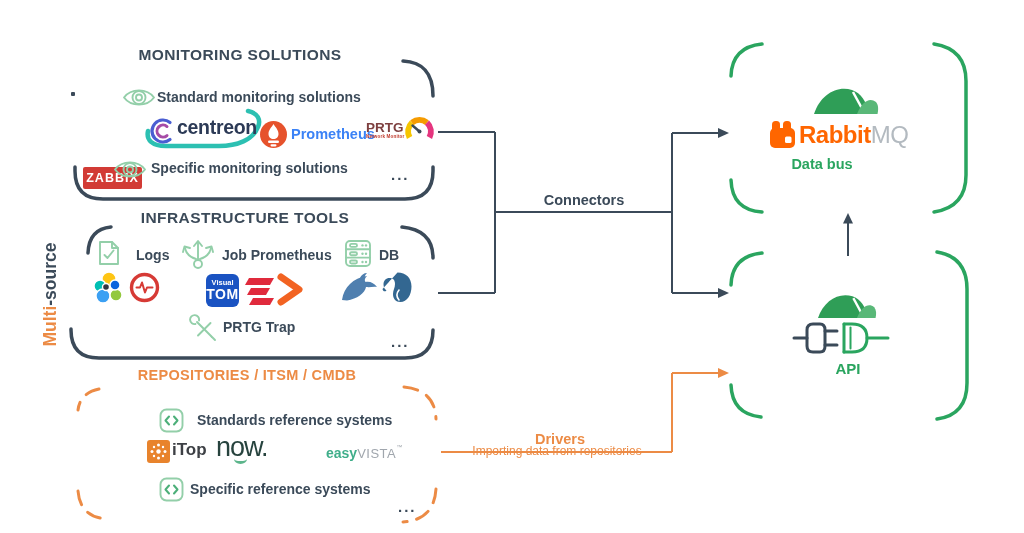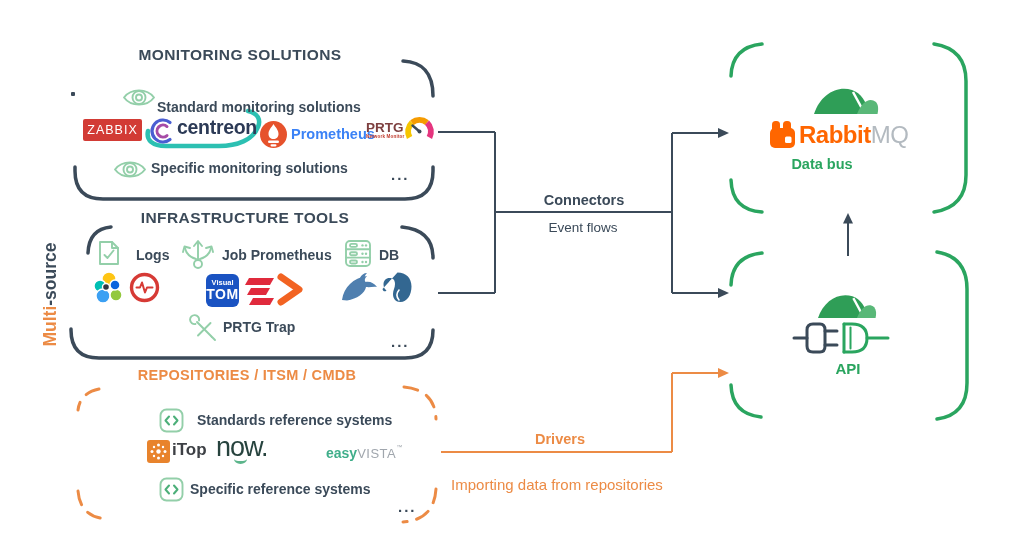--- a/index.html
+++ b/index.html
@@ -20,22 +20,22 @@
   .lN{stroke:var(--navy);stroke-width:2;fill:none;}
   .lO{stroke:var(--orange);stroke-width:2;fill:none;}
   .aN{fill:var(--navy);} .aO{fill:var(--orange);}
   .swoosh{stroke:#2cc0b2;stroke-width:4.5;fill:none;stroke-linecap:round;}
   .ic{stroke:var(--icon-green);fill:none;stroke-width:1.9;stroke-linecap:round;stroke-linejoin:round;}
   .icd{stroke:var(--icon-green-dark);fill:none;stroke-width:2;stroke-linecap:round;stroke-linejoin:round;}
   .icf{fill:var(--icon-green);stroke:none;}
   .sec-title{font-size:15.5px;letter-spacing:.4px;}
   .item{font-size:14px;}
   .ellip{font-size:15px;letter-spacing:2px;}
-  .zabbix{background:#d23b35;color:#fff;font-weight:400;font-size:12.5px;letter-spacing:1px;
-          line-height:22px;text-align:center;border-radius:2px;}
+  .zabbix{background:#d23b35;color:#fff;font-weight:700;font-size:12.5px;letter-spacing:1px;
+          line-height:22px;text-align:center;border-radius:2px;margin-top:48px;}
   .centreon-txt{font-size:19.5px;color:#2c3a56;letter-spacing:-.3px;}
   .prom-txt{color:#3b82f6;font-weight:600;font-size:14.5px;}
   .prtg-txt{color:#7e4040;font-weight:800;font-size:13.5px;}
   .prtg-sub{color:#c0392b;font-weight:700;font-size:4.5px;letter-spacing:.2px;}
   .vtom{background:#1a53c2;border-radius:6px;color:#fff;text-align:center;font-weight:700;
         display:flex;flex-direction:column;justify-content:center;line-height:1.05;}
   .vtom .l1{font-size:7.5px;} .vtom .l2{font-size:14px;letter-spacing:.5px;}
   .itop-txt{color:#3d4045;font-weight:800;font-size:17px;}
   .now-txt{color:#27433e;font-weight:400;font-size:27px;letter-spacing:-1px;line-height:1;}
   .now-arc{position:absolute;left:18px;top:20px;width:13px;height:7px;border-bottom:3px solid #5cb58b;border-radius:50%;}
@@ -101,21 +101,21 @@
   </div>
 
   <div class="t ctr sec-title" style="left:90px;top:46px;width:300px;">MONITORING SOLUTIONS</div>
   <div class="el dot" style="left:71px;top:92px;"></div>
 
   <svg class="el" style="left:121px;top:84px;" width="36" height="27" viewBox="0 0 36 27">
     <path class="ic" d="M3 13.5 C10 4 26 4 33 13.5 C26 23 10 23 3 13.5 Z"></path>
       <circle class="ic" cx="18" cy="13.5" r="6.5"></circle>
       <circle class="ic" cx="18" cy="13.5" r="3"></circle>
   </svg>
-  <div class="t item" style="left:157px;top:89px;margin-top:10px;">Standard monitoring solutions</div>
+  <div class="t item" style="left:157px;top:89px;">Standard monitoring solutions</div>
 
   <div class="el zabbix" style="left:83px;top:119px;width:59px;height:22px;">ZABBIX</div>
 
   <svg class="el" style="left:149px;top:117px;" width="28" height="28" viewBox="0 0 28 28">
     <path d="M21 5.5 A11 11 0 1 0 21 22.5" stroke="#4a5ed2" stroke-width="3.2" fill="none" stroke-linecap="round"></path>
     <path d="M18 9.5 A6 6 0 1 0 18 18.5" stroke="#a64ca6" stroke-width="3" fill="none" stroke-linecap="round"></path>
   </svg>
   <div class="t centreon-txt" style="left:177px;top:116px;">centreon</div>
 
   <svg class="el" style="left:259px;top:120px;" width="29" height="29" viewBox="0 0 29 29">
@@ -265,23 +265,22 @@
 
   <svg class="el" style="left:159px;top:477px;" width="25" height="25" viewBox="0 0 25 25">
     <rect class="ic" x="1.5" y="1.5" width="22" height="22" rx="6"></rect>
     <path class="icd" d="M10 8.5 L6.5 12.5 L10 16.5"></path>
       <path class="icd" d="M15 8.5 L18.5 12.5 L15 16.5"></path>
   </svg>
   <div class="t item" style="left:190px;top:481px;">Specific reference systems</div>
   <div class="t ellip" style="left:398px;top:498px;">...</div>
 
   <div class="t ctr" style="left:509px;top:192px;width:150px;font-size:14.5px;">Connectors</div>
-  <div class="t ctr" style="left:508px;top:220px;width:150px;font-size:13.5px;font-weight:400;">Event flows</div>
   <div class="t ctr org" style="left:485px;top:431px;width:150px;font-size:14.5px;">Drivers</div>
-  <div class="t ctr org" style="left:432px;top:476px;width:250px;font-size:15px;font-weight:400;text-align:center;">Importing data from repositories</div>
+  <div class="t ctr org" style="left:432px;top:444px;width:250px;font-size:12px;font-weight:400;text-align:center;">Importing data from repositories</div>
 
   <svg class="el" style="left:813px;top:83px;" width="66" height="32" viewBox="0 0 66 32">
     <path d="M1 31 C7 12 24 2 39 7 C48 10 54 19 56 31 Z" fill="#2f9e57"></path>
     <path d="M40 9 L52 31" stroke="#fff" stroke-width="2.5"></path>
     <path d="M44 31 C49 18 57 14 63 19 C65.5 22 65.5 26 64.5 31 Z" fill="#59b878"></path>
   </svg>
   <svg class="el" style="left:769px;top:120px;" width="27" height="29" viewBox="0 0 27 29">
     <g fill="#ff6600">
       <rect x="3" y="1" width="8" height="14" rx="3.5"></rect>
         <rect x="14" y="1" width="8" height="14" rx="3.5"></rect>

